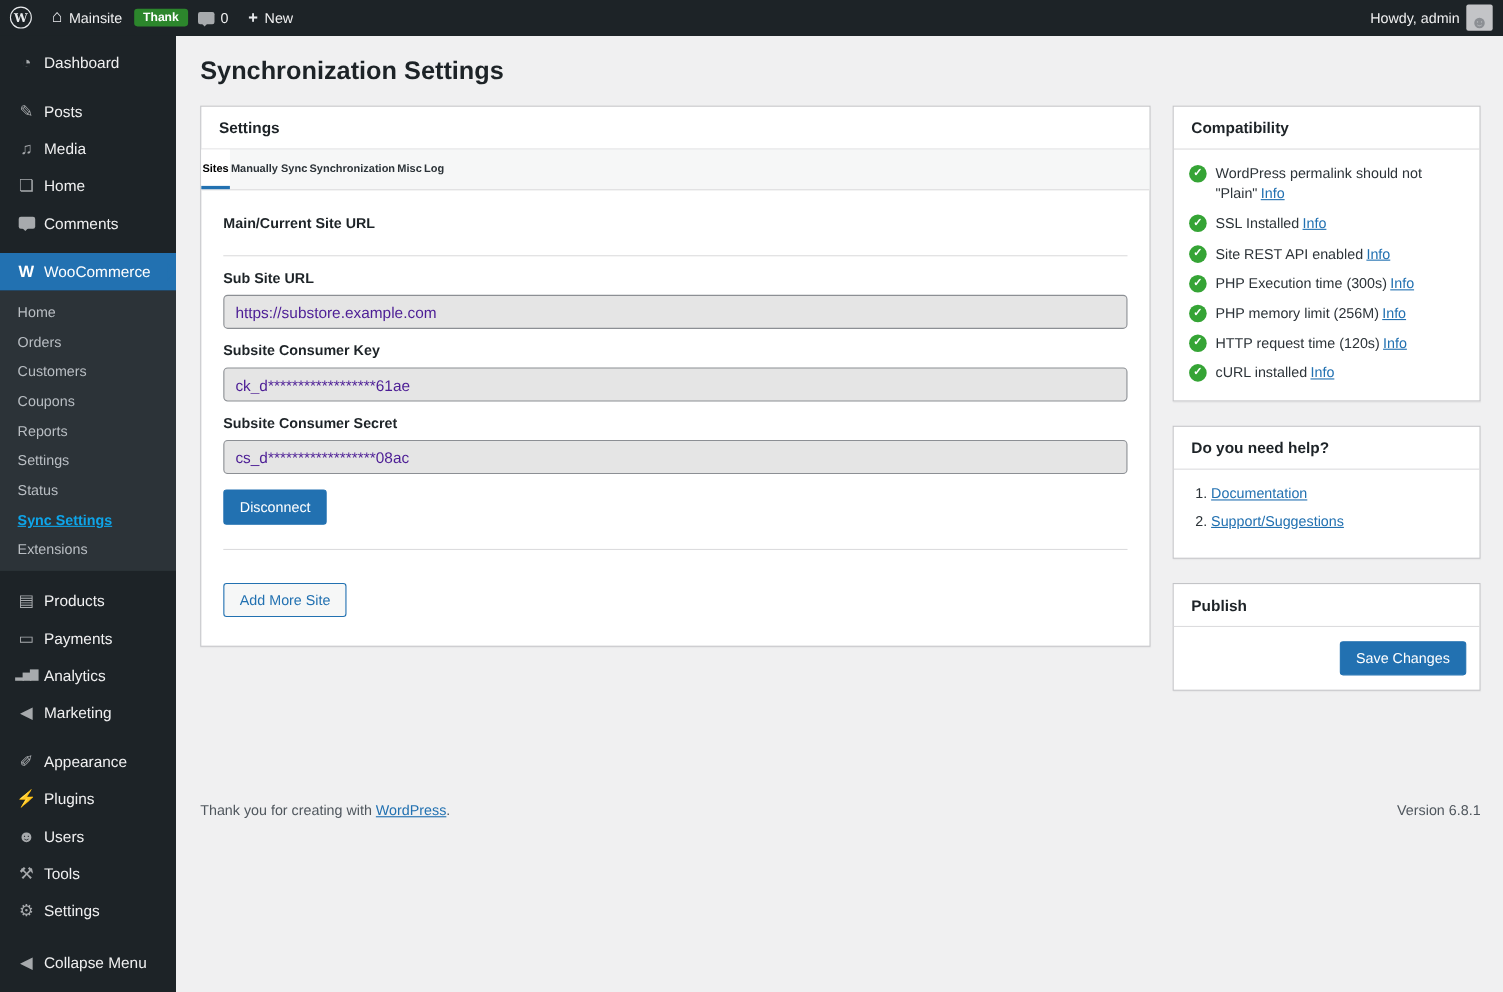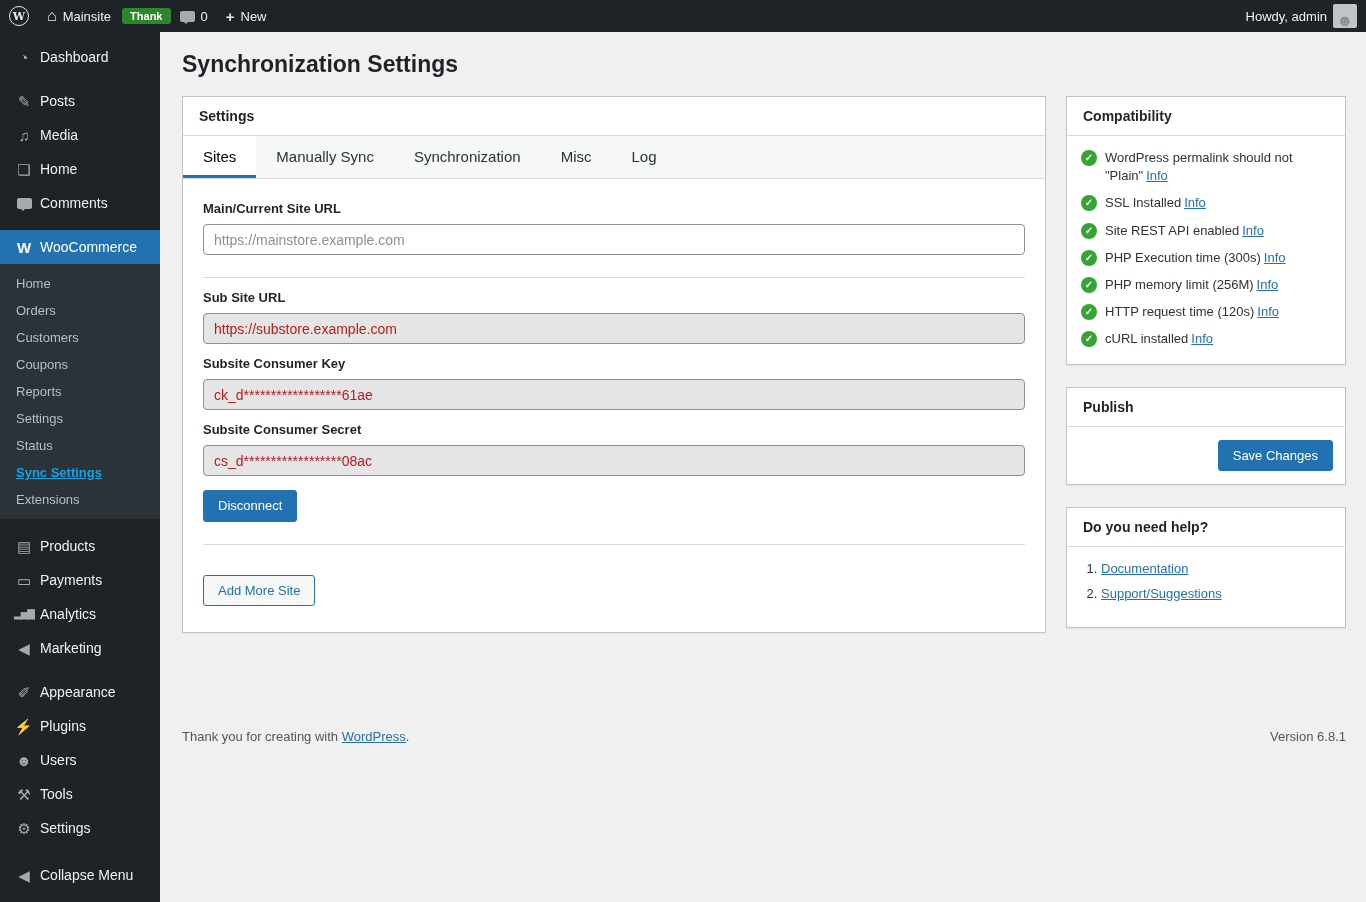--- a/index.html
+++ b/index.html
@@ -106,35 +106,35 @@
     box-shadow:0 1px 1px rgba(0,0,0,.04);
   }
   .postbox-header {
     padding:11px 16px; font-size:14px; font-weight:600;
     border-bottom:1px solid #dcdcde; color:#1d2327;
   }
 
   
   .tabs { display:flex; background:#f6f7f7; border-bottom:1px solid #dcdcde; }
   .tab {
-    padding:12px 20px 10px; font-size:15px; font-weight:400;
+    padding:12px 1px 10px; font-size:10px; font-weight:700;
     color:#2c3338; cursor:pointer; border-bottom:3px solid transparent;
   }
   .tab.active { background:#fff; color:#000; border-bottom-color:#2271b1; }
 
   
   .form-area { padding:10px 20px 26px; }
   .field-label { display:block; font-weight:bold; font-size:13px; margin:12px 0 8px; }
   .text-input {
     width:100%; height:31px; border:1px solid #8c8f94; border-radius:4px;
     padding:0 10px; font-size:14px; color:#2c3338; background:#fff;
     font-family:"Liberation Sans", sans-serif;
   }
   .text-input::placeholder { color:#8c8f94; opacity:1; }
-  .text-input.readonly { background:#e5e5e5; color:#b91c1c; }
+  .text-input.readonly { background:#e5e5e5; color:#4c1d95; }
   hr.sep { border:none; border-top:1px solid #dcdcde; margin:22px 0 12px; }
 
   .btn {
     border-radius:3px; padding:7px 14px; font-size:13px; cursor:pointer;
     font-family:"Liberation Sans", sans-serif; line-height:1.2;
   }
   .btn-primary { background:#2271b1; border:1px solid #2271b1; color:#fff; }
   .btn-secondary { background:#f6f7f7; border:1px solid #2271b1; color:#2271b1; }
   .mt14 { margin-top:14px; }
   .mt18 { margin-top:30px; }
@@ -297,21 +297,20 @@
           <div class="tabs">
             <span class="tab active">Sites</span>
             <span class="tab">Manually Sync</span>
             <span class="tab">Synchronization</span>
             <span class="tab">Misc</span>
             <span class="tab">Log</span>
           </div>
 
           <div class="form-area">
             <label class="field-label">Main/Current Site URL</label>
-            <input type="text" class="text-input" placeholder="https://mainstore.example.com" style="">
 
             <hr class="sep">
 
             <label class="field-label">Sub Site URL</label>
             <input type="text" class="text-input readonly" readonly="" value="https://substore.example.com" style="">
 
             <label class="field-label">Subsite Consumer Key</label>
             <input type="text" class="text-input readonly" readonly="" value="ck_d******************61ae" style="">
 
             <label class="field-label">Subsite Consumer Secret</label>
@@ -355,39 +354,39 @@
               <span class="compat-text"><span>PHP memory limit (256M)</span><a class="info-link">Info</a></span>
             </div>
             <div class="compat-item">
               <span class="check-icon">✓</span>
               <span class="compat-text"><span>HTTP request time (120s)</span><a class="info-link">Info</a></span>
             </div>
             <div class="compat-item">
               <span class="check-icon">✓</span>
               <span class="compat-text"><span>cURL installed</span><a class="info-link">Info</a></span>
             </div>
-          </div>
-        </div>
-
-        <div class="postbox">
-          <div class="postbox-header">Publish</div>
-          <div class="publish-body">
-            <button class="btn btn-primary">Save Changes</button>
           </div>
         </div>
 
         <div class="postbox">
           <div class="postbox-header">Do you need help?</div>
           <div class="help-body">
             <ol>
               <li><a class="help-link">Documentation</a></li>
               <li><a class="help-link">Support/Suggestions</a></li>
             </ol>
           </div>
         </div>
+
+        <div class="postbox">
+          <div class="postbox-header">Publish</div>
+          <div class="publish-body">
+            <button class="btn btn-primary">Save Changes</button>
+          </div>
+        </div>
       </div>
     </div>
 
     <div class="footer">
       <span>
         <span>Thank you for creating with</span>
         <a class="wp-link">WordPress</a><span>.</span>
       </span>
       <span>Version 6.8.1</span>
     </div>

